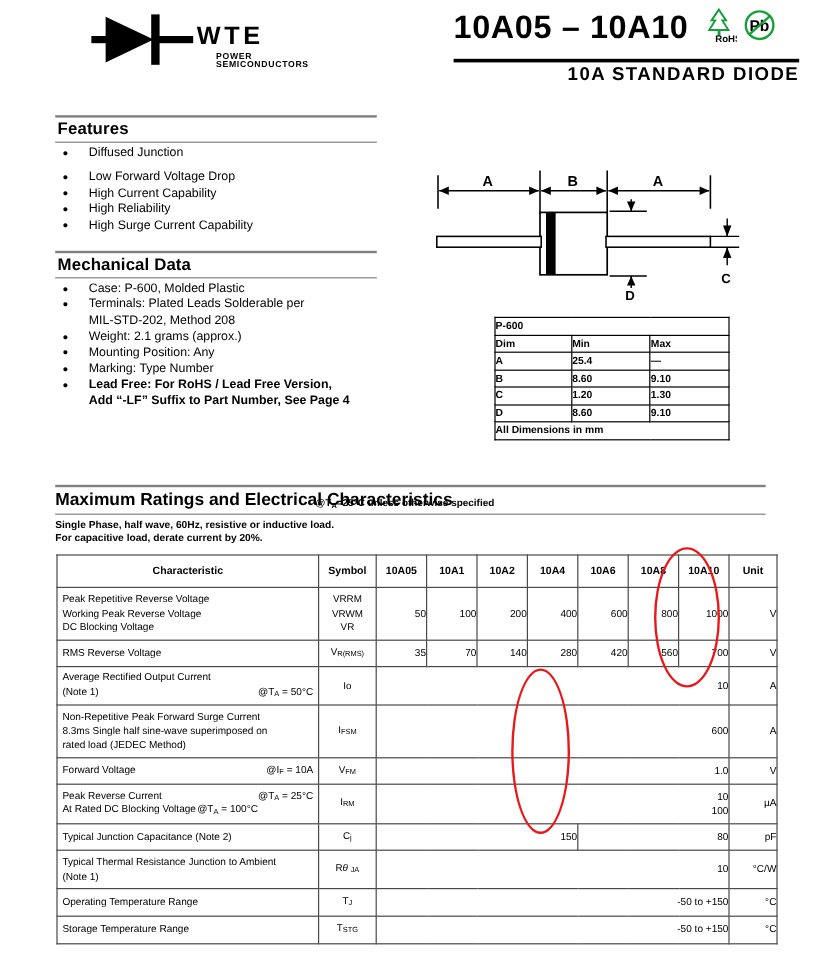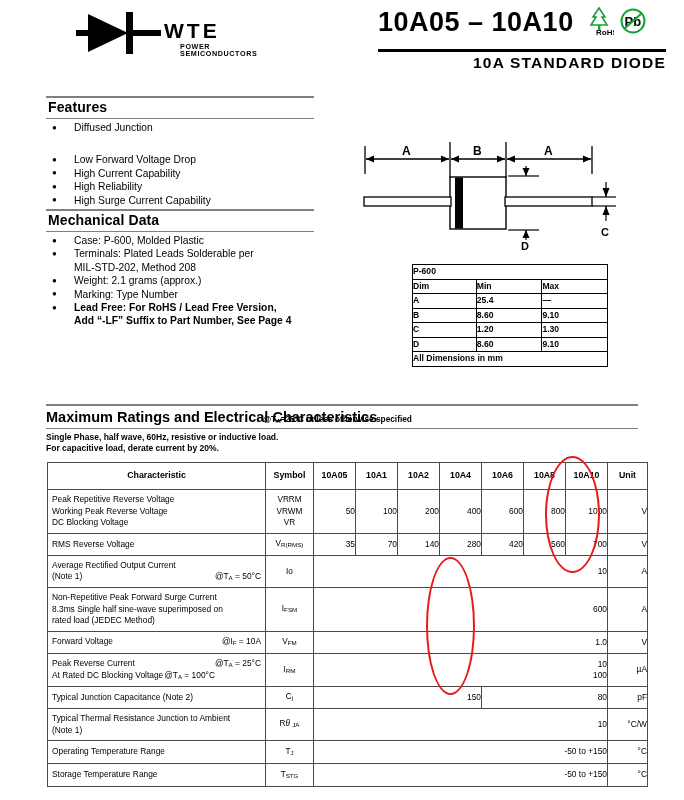--- a/index.html
+++ b/index.html
@@ -109,35 +109,36 @@
     <div class="title-rule"></div>
     <div class="subtitle">10A  STANDARD  DIODE</div>
   </div>
 
   <div class="rule" style="left:46px;top:96px;width:268px;"></div>
   <div class="sec-title" style="left:48px;top:99px;">Features</div>
   <div class="rule" style="left:46px;top:118px;width:268px;height:1px;"></div>
 
   <div class="blist" style="left:46px;top:121px;width:280px;">
     <div class="bullet-row">Diffused Junction</div>
-    <div class="bullet-row" style="margin-top:19px;">Low Forward Voltage Drop</div>
+    <div class="bullet-row" style="margin-top:7px;">Low Forward Voltage Drop</div>
     <div class="bullet-row">High Current Capability</div>
     <div class="bullet-row">High Reliability</div>
     <div class="bullet-row">High Surge Current Capability</div>
   </div>
 
   <div class="rule" style="left:46px;top:209px;width:268px;"></div>
   <div class="sec-title" style="left:48px;top:212px;">Mechanical Data</div>
   <div class="rule" style="left:46px;top:231px;width:268px;height:1px;"></div>
 
   <div class="blist" style="left:46px;top:234px;width:290px;">
     <div class="bullet-row">Case: P-600, Molded Plastic</div>
     <div class="bullet-row">Terminals: Plated Leads Solderable per</div>
     <div class="bullet-row cont">MIL-STD-202, Method 208</div>
     <div class="bullet-row">Weight: 2.1 grams (approx.)</div>
+    <div class="bullet-row">Mounting Position: Any</div>
     <div class="bullet-row">Marking: Type Number</div>
     <div class="bullet-row bold-item">Lead Free: For RoHS / Lead Free Version,</div>
     <div class="bullet-row cont bold-item">Add “-LF” Suffix to Part Number, See Page 4</div>
   </div>
 
   <div class="pkg">
     <svg width="300" height="120" viewBox="0 0 300 120">
 
       <line x1="25" y1="14" x2="25" y2="42" stroke="#000" stroke-width="1.3"></line>
       <line x1="110" y1="10" x2="110" y2="46" stroke="#000" stroke-width="1.3"></line>

